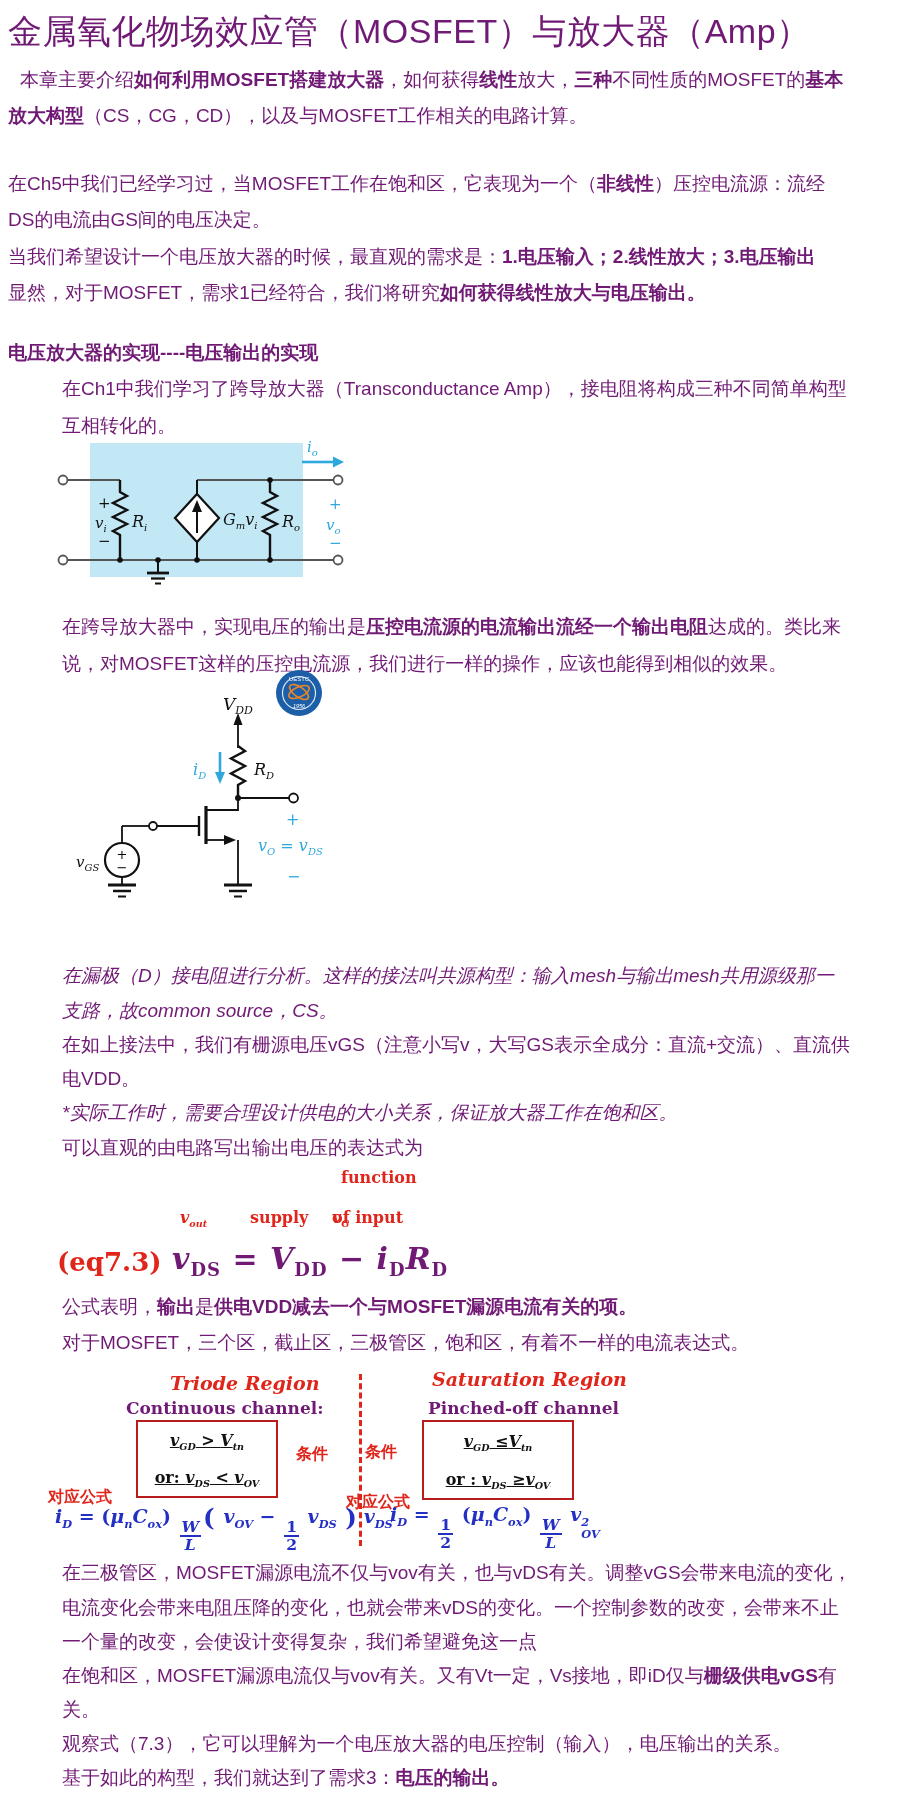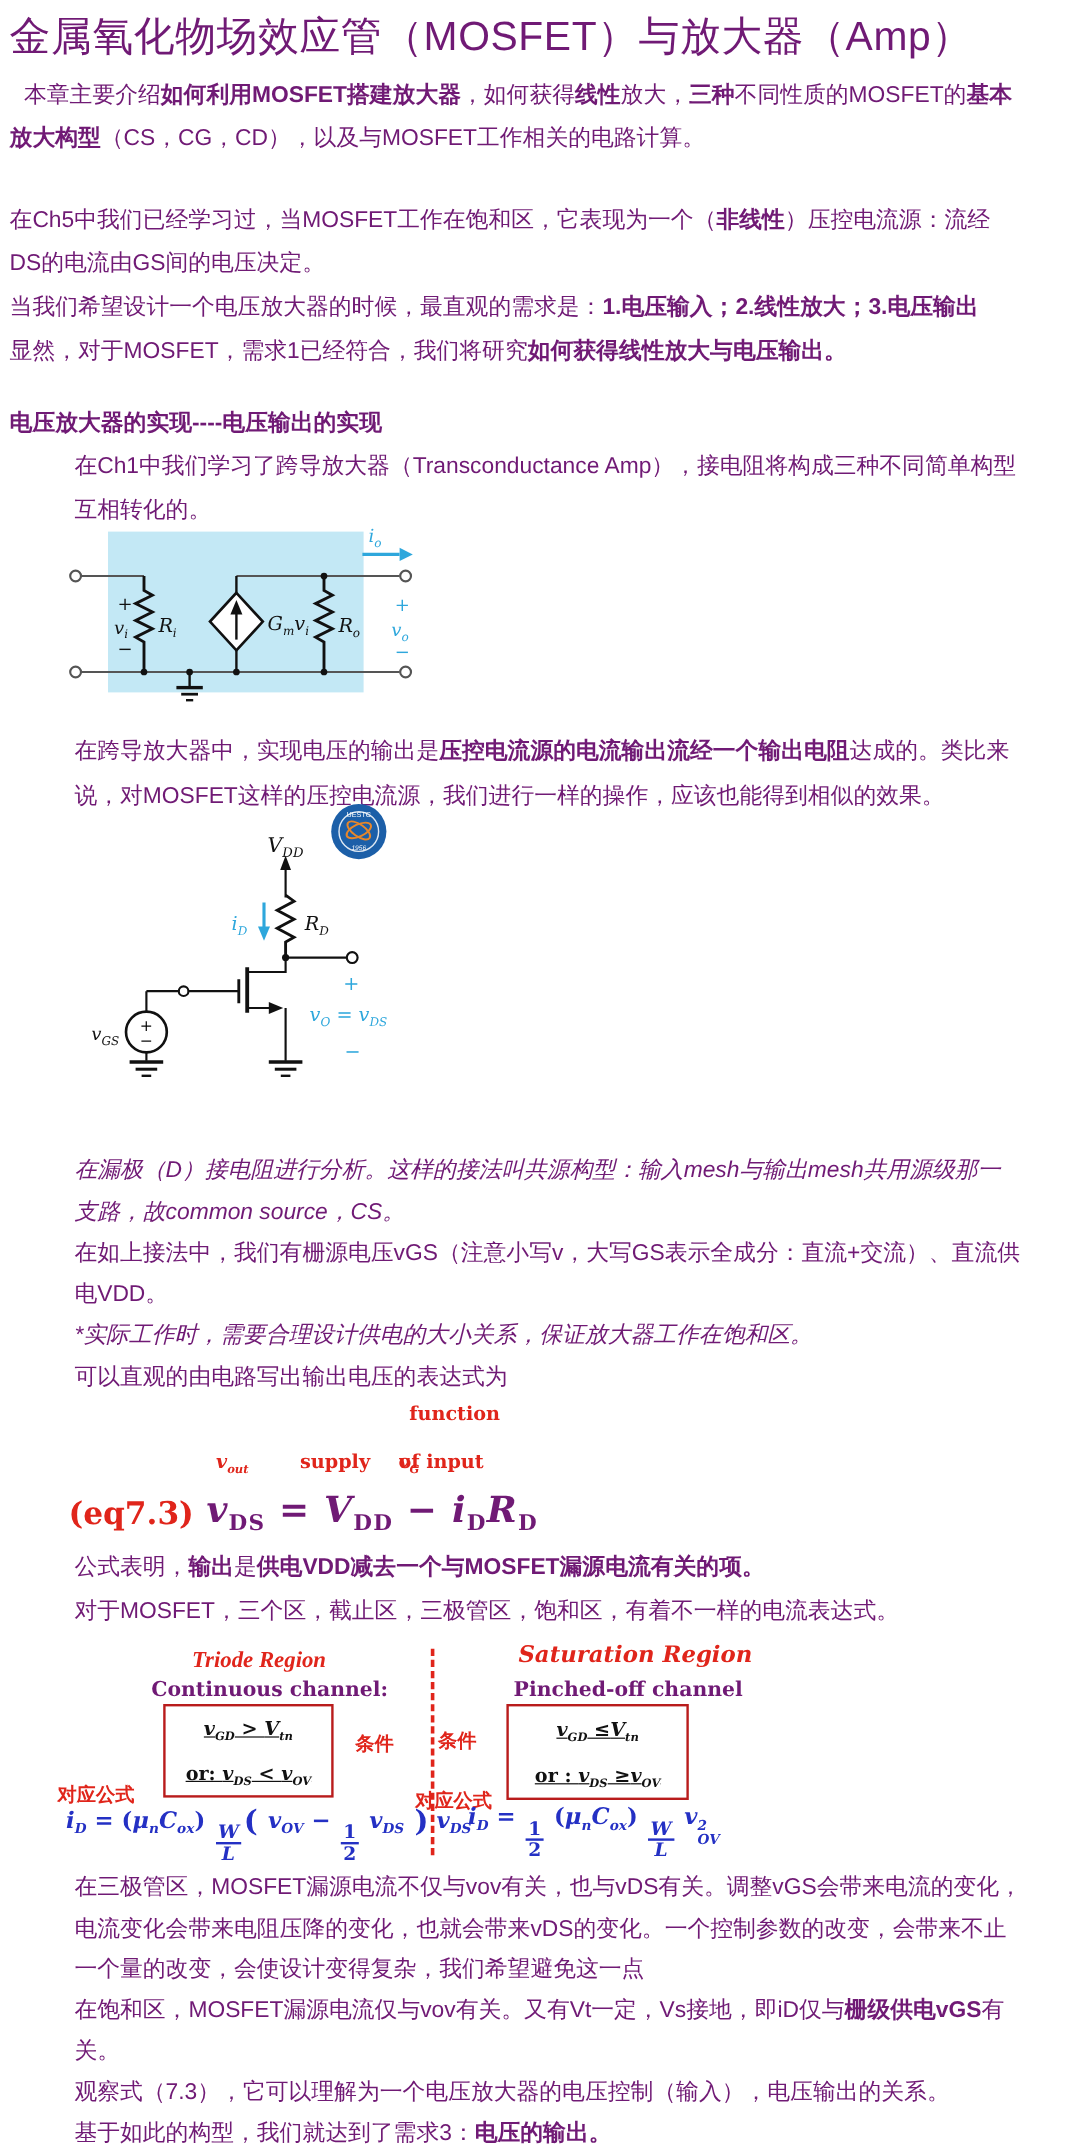--- a/index.html
+++ b/index.html
@@ -195,21 +195,21 @@
   <div class="tl serif red ann" style="left:180px;top:1208px;"><span class="b it">v</span><sub class="b it">out</sub></div>
   <div class="tl serif red b ann" style="left:250px;top:1208px;">supply</div>
   <div class="tl serif red ann" style="left:332px;top:1208px;"><span class="b it">v</span><sub class="b it">G</sub></div>
 
   <div class="tl serif red b eq-tag" style="left:57px;top:1246px;">(eq7.3)</div>
   <div class="tl serif eq-main" style="left:172px;top:1240px;"><span class="b it">v</span><sub class="b">DS</sub><span class="b"> = </span><span class="b it">V</span><sub class="b">DD</sub><span class="b"> − </span><span class="b it">i</span><sub class="b">D</sub><span class="b it">R</span><sub class="b">D</sub></div>
 
   <div class="tl" style="left:62px;top:1295px;"><span>公式表明，</span><span class="b">输出</span><span>是</span><span class="b">供电VDD减去一个与MOSFET漏源电流有关的项。</span></div>
   <div class="tl" style="left:62px;top:1331px;"><span>对于MOSFET，三个区，截止区，三极管区，饱和区，有着不一样的电流表达式。</span></div>
 
-  <div class="tl serif red region-title" style="left:160px;top:1372px;font-family:Liberation Serif, serif;">Triode Region</div>
+  <div class="tl serif red region-title" style="left:170px;top:1372px;">Triode Region</div>
   <div class="tl serif red region-title" style="left:432px;top:1368px;">Saturation Region</div>
   <div class="tl serif channel-label" style="left:126px;top:1398px;">Continuous channel:</div>
   <div class="tl serif channel-label" style="left:428px;top:1398px;">Pinched-off channel</div>
 
   <div class="cond-box" style="left:136px;top:1420px;width:138px;height:74px;">
     <div><span class="b it">v</span><sub class="b it">GD</sub><span class="b"> &gt; </span><span class="b it">V</span><sub class="b it">tn</sub></div>
     <div><span class="b">or:  </span><span class="b it">v</span><sub class="b it">DS</sub><span class="b"> &lt; </span><span class="b it">v</span><sub class="b it">OV</sub></div>
   </div>
   <div class="cond-box" style="left:422px;top:1420px;width:148px;height:76px;">
     <div><span class="b it">v</span><sub class="b it">GD</sub><span class="b"> ≤</span><span class="b it">V</span><sub class="b it">tn</sub></div>

